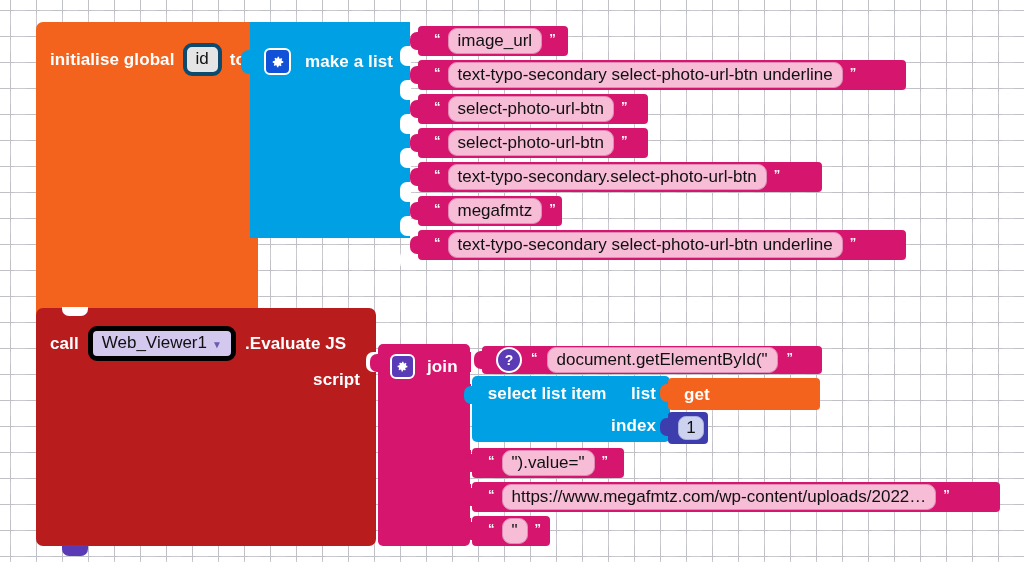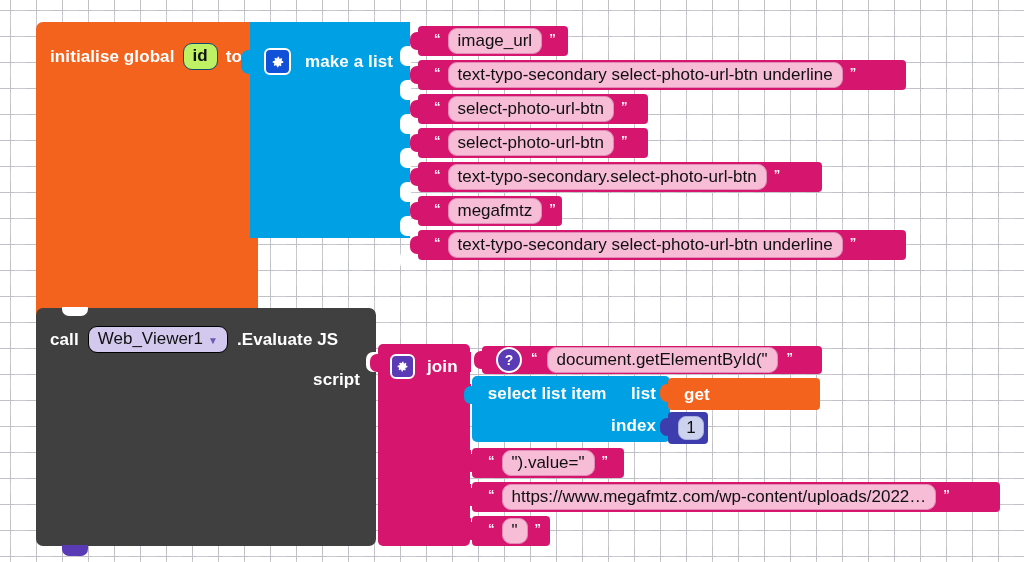--- a/index.html
+++ b/index.html
@@ -49,21 +49,21 @@
     font-size:17px;
     font-weight:normal;
     line-height:1.15;
     white-space:nowrap;
     vertical-align:middle;
   }
   
   .orange{background:#f4631e;}
   #init-global{left:36px;top:22px;width:222px;height:300px;border-radius:7px 0 0 7px;}
   #init-global .row{position:absolute;left:14px;top:21px;display:flex;align-items:center;gap:8px;}
-  .fld-orange{background:#bef264;border:1px solid #0c4a6e;font-weight:bold;}
+  .fld-orange{background:#e5e5e5;border:4px solid #0c4a6e;}
   
   .cyan{background:#00a0e4;}
   #make-list{left:250px;top:22px;width:160px;height:216px;}
   #make-list .hdr{position:absolute;left:14px;top:26px;display:flex;align-items:center;gap:14px;}
   .gear{
     width:23px;height:23px;border-radius:6px;background:#1051d8;
     border:2px solid #ffffff;display:flex;align-items:center;justify-content:center;
     flex:0 0 auto;
   }
   .gear svg{width:14px;height:14px;display:block;}
@@ -82,33 +82,33 @@
   
   .tab{
     position:absolute;left:-8px;top:6px;width:9px;height:18px;
     background:#d6156e;border-radius:7px 0 0 7px;
   }
   .tab:after{
     content:"";position:absolute;left:3px;top:3px;width:9px;height:12px;
     border-radius:6px;background:#d6156e;
   }
   
-  .purple{background:#404040;}
+  .purple{background:#b91c1c;}
   #call-wv{left:36px;top:308px;width:340px;height:238px;border-radius:7px;}
   #call-wv .top-notch{
     position:absolute;left:26px;top:-1px;width:26px;height:9px;
     background:#ffffff;border-radius:0 0 7px 7px;
   }
   #call-wv .bot-tab{
     position:absolute;left:26px;bottom:-10px;width:26px;height:11px;
     background:#5b3bb5;border-radius:0 0 7px 7px;
   }
   #call-wv .r1{position:absolute;left:14px;top:18px;display:flex;align-items:center;gap:9px;}
   #call-wv .r2{position:absolute;right:16px;top:63px;}
-  .fld-purple{background:#d3c8ee;border:1px solid #000000;}
+  .fld-purple{background:#d3c8ee;border:5px solid #000000;}
   .caret{font-size:10px;color:#6b5ab0;margin-left:5px;}
   
   #join{left:378px;top:344px;width:92px;height:202px;border-radius:5px;}
   #join .hdr{position:absolute;left:12px;top:10px;display:flex;align-items:center;gap:12px;}
   .gear-m{
     width:21px;height:21px;border-radius:6px;background:#5b3bb5;
     border:2px solid #ffffff;display:flex;align-items:center;justify-content:center;flex:0 0 auto;
   }
   .gear-m svg{width:13px;height:13px;display:block;}
   

